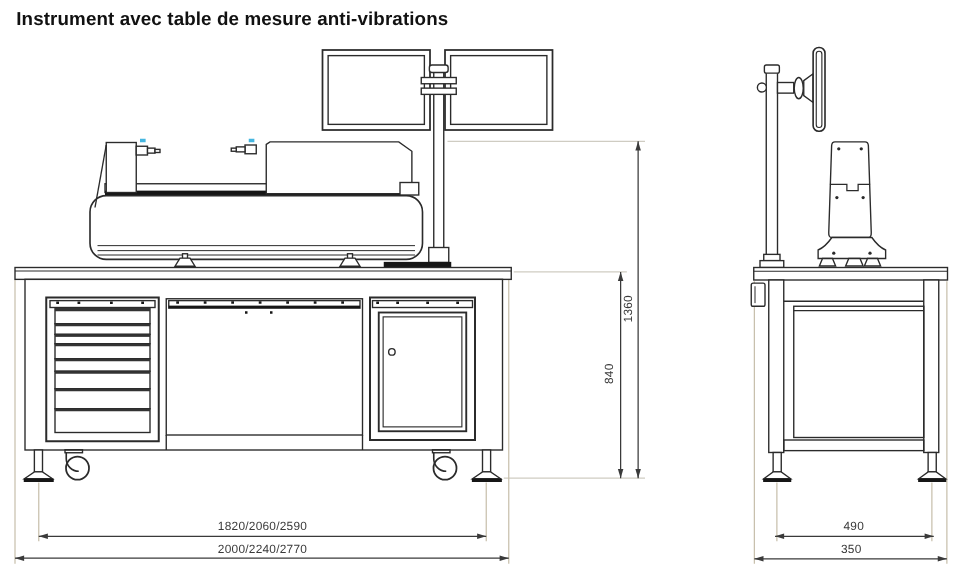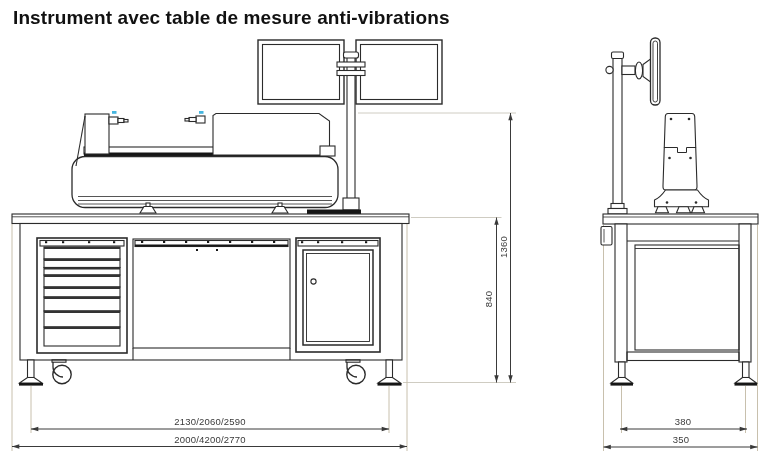--- a/index.html
+++ b/index.html
@@ -2,21 +2,21 @@
 <html><head>
 <meta charset="utf-8">
 <style>
   html,body{margin:0;padding:0;background:#fff;}
   #stage{
     position:relative;width:768px;height:458px;background:#ffffff;
     font-family:"Liberation Sans","DejaVu Sans",sans-serif;overflow:hidden;
   }
   #drawing{position:absolute;left:0;top:0;}
   .title{
-    position:absolute;left:13px;top:7px;font-size:19px;font-weight:bold;
+    position:absolute;left:13px;top:7px;font-size:15px;font-weight:bold;
     color:#111;letter-spacing:.1px;white-space:nowrap;
   }
   .lbl{
     position:absolute;font-size:9.5px;color:#3a3a3a;white-space:nowrap;
     transform:translateX(-50%);letter-spacing:.2px;
   }
   .lbl-v{
     position:absolute;font-size:9.5px;color:#3a3a3a;white-space:nowrap;
     transform:translate(-50%,-50%) rotate(-90deg);letter-spacing:.2px;
   }
@@ -289,20 +289,20 @@
       </g>
 
       <g>
         <line x1="603.5" y1="447" x2="757.5" y2="447"></line>
         <polygon points="603.5,447 610.8,444.8 610.8,449.2" fill="#3a3a3a" stroke="none"></polygon>
         <polygon points="757.5,447 750.2,444.8 750.2,449.2" fill="#3a3a3a" stroke="none"></polygon>
       </g>
     </g>
   </svg>
 
-  <span class="lbl" style="left:210px;top:416px">2130/2060/2590</span>
-  <span class="lbl" style="left:210px;top:433.5px">2000/4200/2770</span>
+  <span class="lbl" style="left:210px;top:416px">1820/2060/2590</span>
+  <span class="lbl" style="left:210px;top:433.5px">2000/2240/2770</span>
   <span class="lbl-v" style="left:488px;top:299px">840</span>
   <span class="lbl-v" style="left:503px;top:247px">1360</span>
-  <span class="lbl" style="left:683px;top:416px">380</span>
+  <span class="lbl" style="left:683px;top:416px">490</span>
   <span class="lbl" style="left:681px;top:434px">350</span>
 
 </div>
 
 </body></html>

